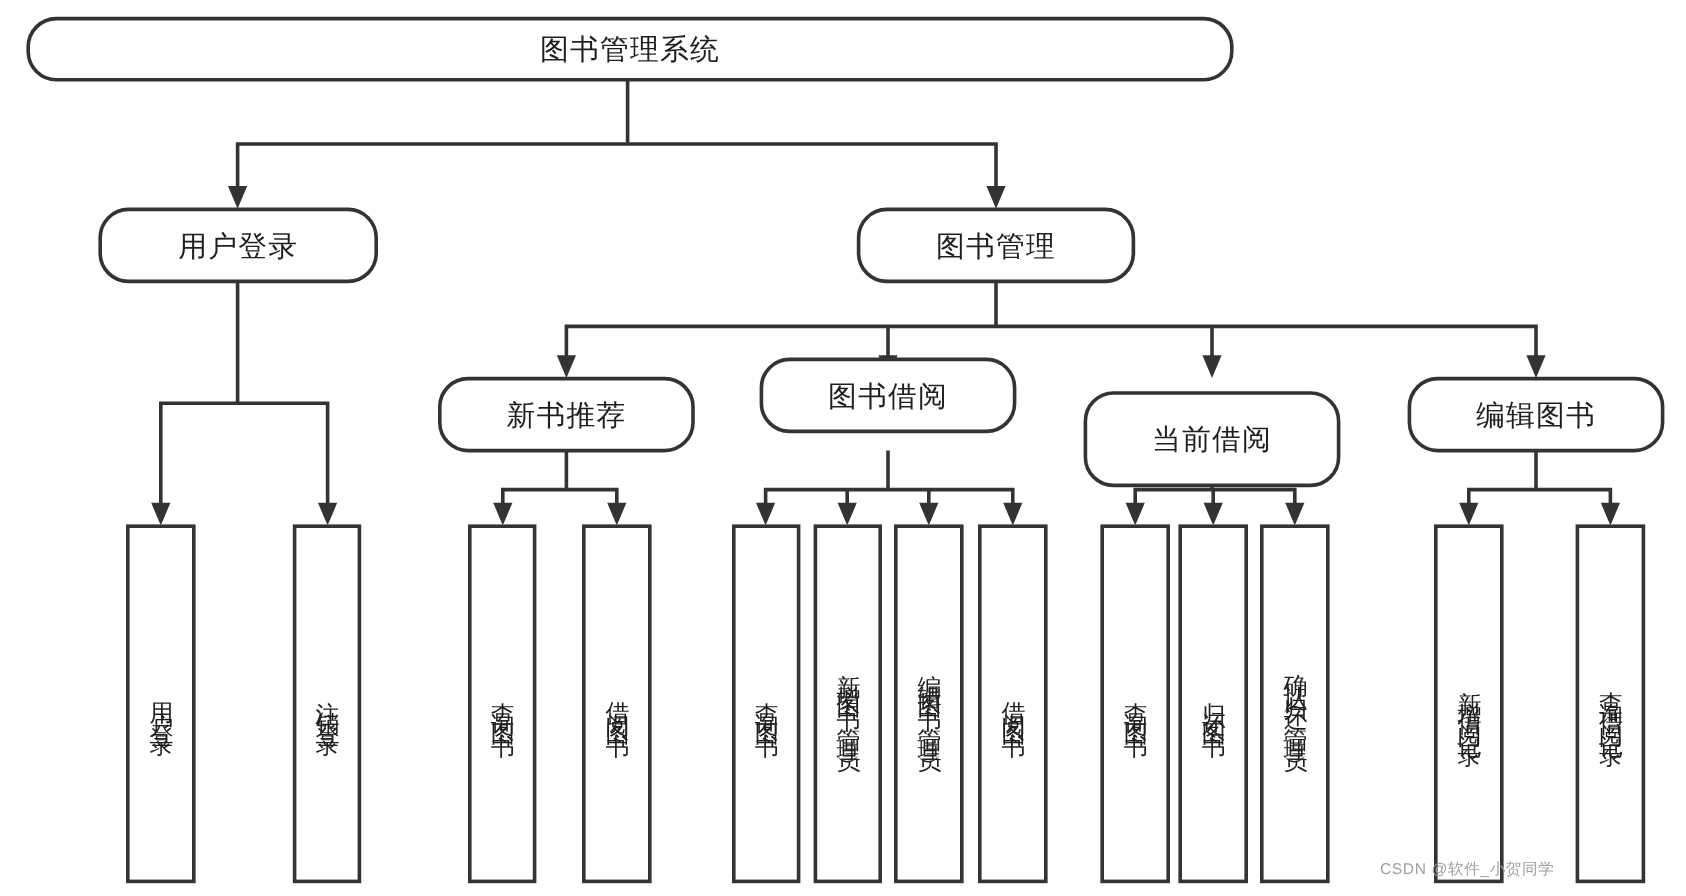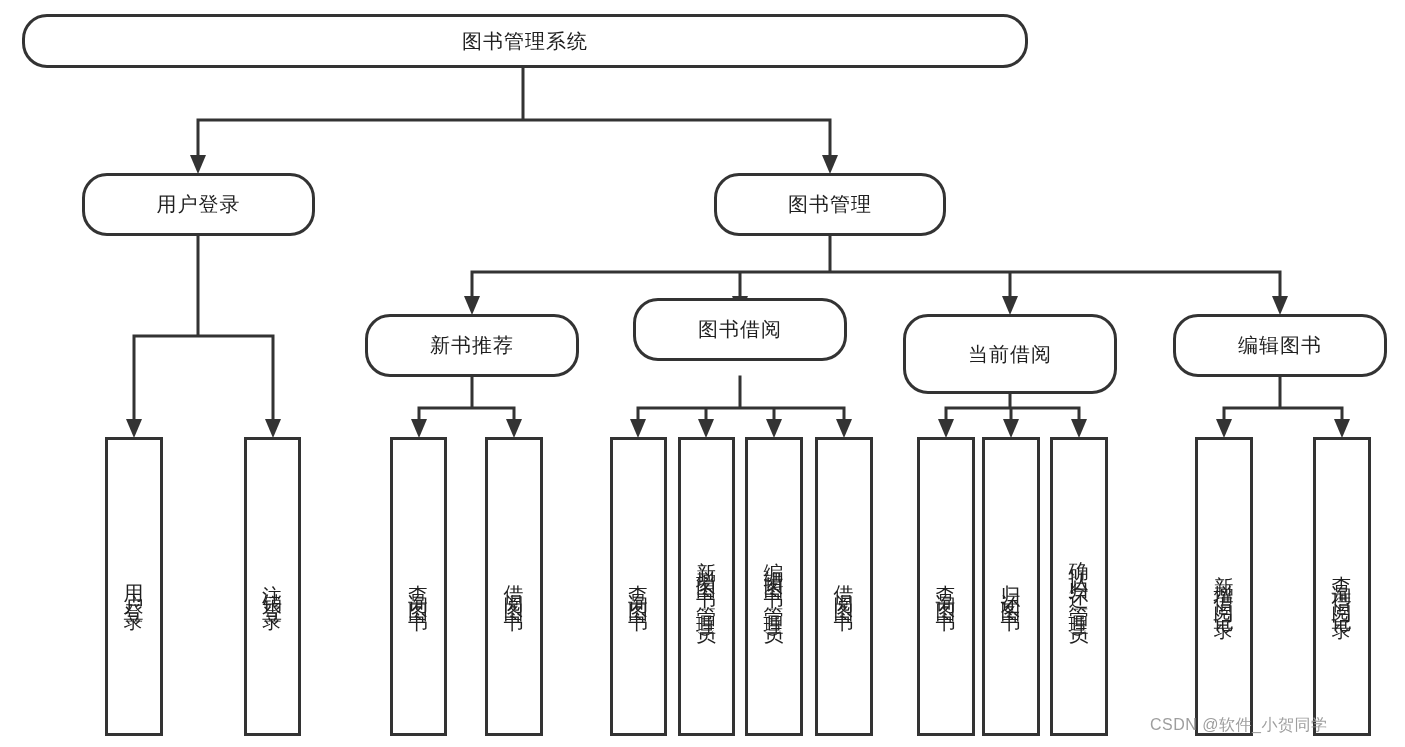--- a/index.html
+++ b/index.html
@@ -6,27 +6,27 @@
   .stage {
     position:relative; width:1405px; height:747px; background:#ffffff;
     font-family:"Liberation Sans", sans-serif; overflow:hidden;
   }
   svg.connectors { position:absolute; left:0; top:0; }
   .box {
     position:absolute; background:#ffffff; border:3px solid #333333;
     box-sizing:border-box; display:flex; align-items:center; justify-content:center;
     color:#1f1f1f;
   }
-  .hbox { font-size:20px; letter-spacing:1px; white-space:nowrap;border-radius:25px; }
+  .hbox { font-size:24px; letter-spacing:1px; white-space:nowrap;border-radius:25px; }
   .vbox span {
     writing-mode:vertical-rl; text-orientation:mixed;
     font-size:20px; letter-spacing:9px; line-height:1; white-space:nowrap;
   }
   .watermark {
-    position:absolute; left:1150px; top:715px; font-size:16px;
+    position:absolute; left:1150px; top:715px; font-size:13px;
     color:#9e9e9e; z-index:6; white-space:nowrap; letter-spacing:0.5px;
   }
 </style>
 </head>
 <body>
 
 <div class="stage">
 
   <svg class="connectors" width="1405" height="747" viewBox="0 0 1405 747">
     <g stroke="#333333" stroke-width="3" fill="none" stroke-linecap="square">
@@ -78,21 +78,21 @@
   <div class="box hbox" style="left:365px;top:314px;width:214px;height:63px">
     <span>新书推荐</span>
   </div>
 
   <div class="box hbox" style="left:714px;top:173px;width:232px;height:63px">
     <span>图书管理</span>
   </div>
   <div class="box hbox" style="left:633px;top:298px;width:214px;height:63px">
     <span>图书借阅</span>
   </div>
-  <div class="box hbox" style="left:903px;top:314px;width:214px;height:80px">
+  <div class="box hbox" style="left:903px;top:326px;width:214px;height:80px">
     <span>当前借阅</span>
   </div>
   <div class="box hbox" style="left:1173px;top:314px;width:214px;height:63px">
     <span>编辑图书</span>
   </div>
 
   <div class="box vbox" style="left:105px;top:437px;width:58px;height:299px">
     <span>用户登录</span>
   </div>
   <div class="box vbox" style="left:244px;top:437px;width:57px;height:299px">

